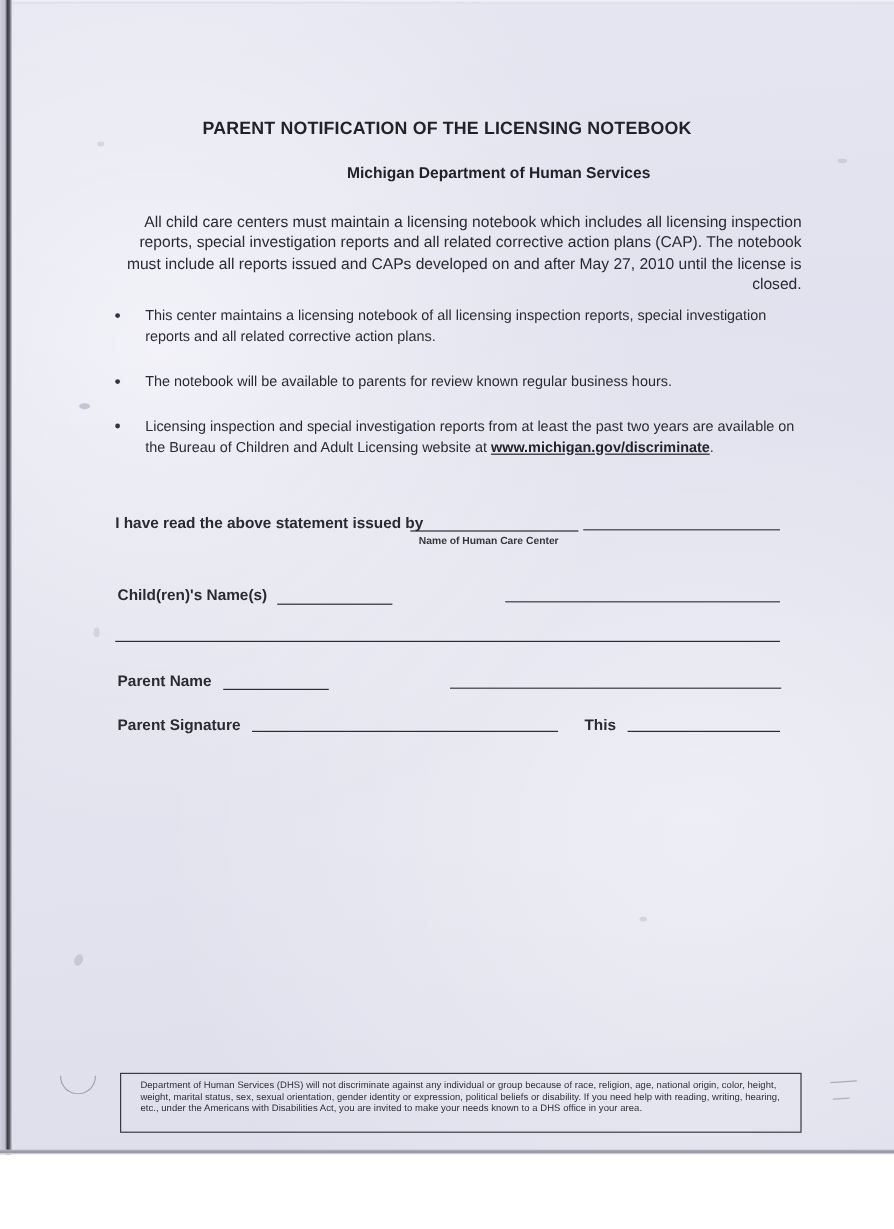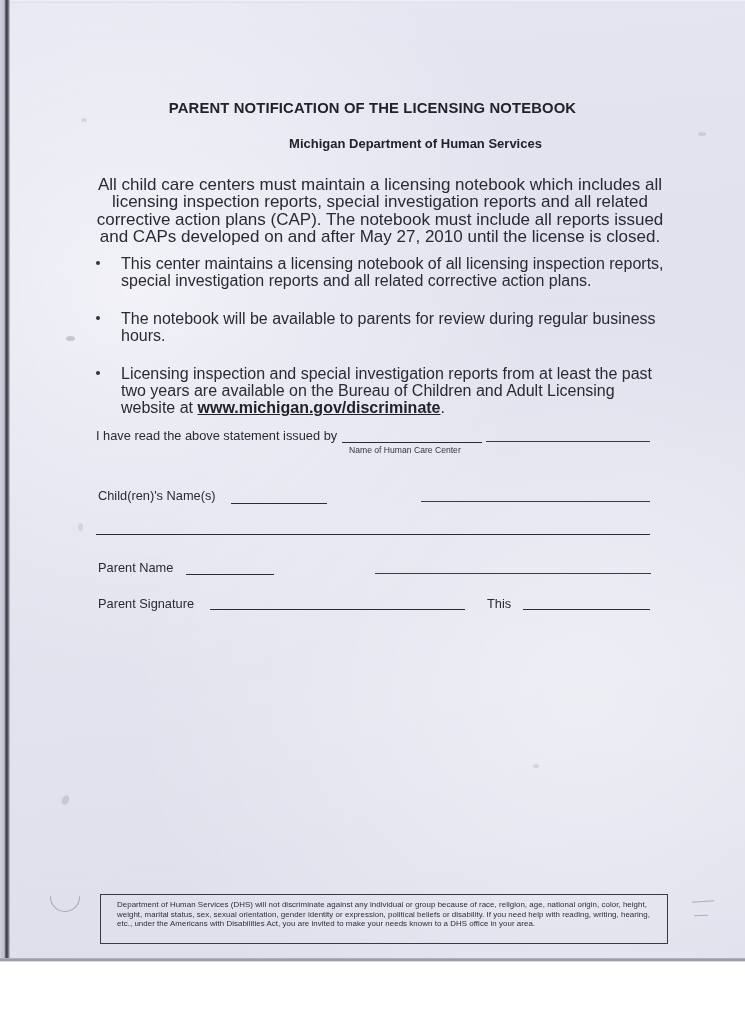--- a/index.html
+++ b/index.html
@@ -84,55 +84,55 @@
     font-size: 13px;
     font-weight: bold;
     color: #22222a;
     padding-left: 43px;
   }
 
   .intro-para {
     position: absolute;
     left: 92px; top: 164px;
     width: 576px;
-    font-size: 17px;
+    font-size: 13px;
     line-height: 17.4px;
     color: #2a2a32;
-    text-align: center;
+    text-align: right;
   }
 
   .bullet-list {
     position: absolute;
     left: 92px; top: 243px;
     width: 580px;
   }
   .bullet-row {
     position: relative;
     padding-left: 29px;
-    font-size: 16px;
+    font-size: 12px;
     line-height: 17.4px;
     color: #2a2a32;
     margin-bottom: 20px;
   }
   .bullet-row:last-child { margin-bottom: 0; }
   .bullet-dot {
     position: absolute;
     left: 4px; top: 6px;
     width: 4px; height: 4px;
     border-radius: 50%;
     background: #33333b;
   }
   .bullet-link {
     font-weight: bold;
     text-decoration: underline;
     color: #22222a;
   }
 
   
-  .form-area { position: absolute; left: 0; top: 0; width: 745px; height: 962px; }
+  .form-area { position: absolute; left: 0; top: 0; width: 745px; height: 962px; font-weight: bold; }
 
   .form-label {
     position: absolute;
     font-size: 12.8px;
     color: #2a2a32;
     white-space: nowrap;
   }
 
   .rule {
     position: absolute;
@@ -216,21 +216,21 @@
 
     <div class="bullet-list">
 
       <div class="bullet-row">
         <span class="bullet-dot"></span>
         <span>This center maintains a licensing notebook of all licensing inspection reports, special investigation reports and all related corrective action plans.</span>
       </div>
 
       <div class="bullet-row">
         <span class="bullet-dot"></span>
-        <span>The notebook will be available to parents for review during regular business hours.</span>
+        <span>The notebook will be available to parents for review known regular business hours.</span>
       </div>
 
       <div class="bullet-row">
         <span class="bullet-dot"></span>
         <span>Licensing inspection and special investigation reports from at least the past two years are available on the Bureau of Children and Adult Licensing website at </span><span class="bullet-link">www.michigan.gov/discriminate</span><span>.</span>
       </div>
 
     </div>
 
     <div class="form-area">

